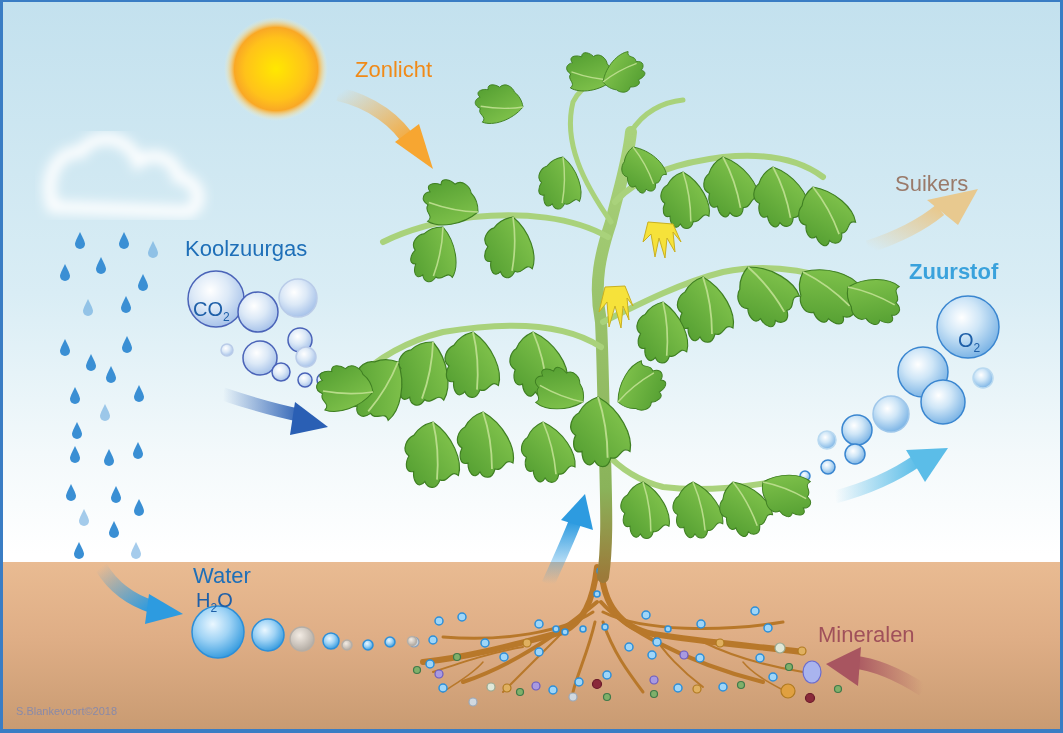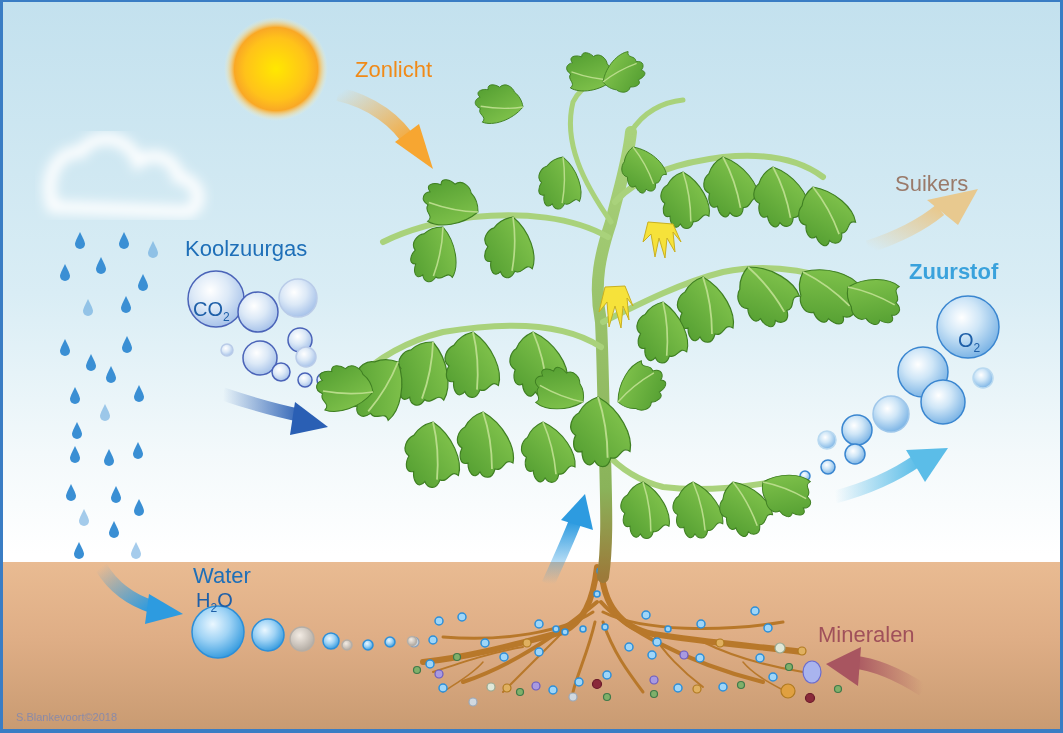--- a/index.html
+++ b/index.html
@@ -16,21 +16,21 @@
     background: linear-gradient(to bottom, #e9bb92 0%, #dfae86 45%, #c99b72 100%);
   }
   svg.layer { position: absolute; left: 0; top: 0; }
   .label { position: absolute; font-size: 22px; white-space: nowrap; }
   .lbl-zonlicht { left: 352px; top: 55px; color: #f08a18; }
   .lbl-koolzuurgas { left: 182px; top: 234px; color: #1e6fb8; }
   .lbl-water { left: 190px; top: 561px; color: #1e6fb8; }
   .lbl-suikers { left: 892px; top: 154px; color: #9a7a6a; margin-top: 15px; }
   .lbl-zuurstof { left: 906px; top: 257px; color: #3aa2dc; font-weight: bold; }
   .lbl-mineralen { left: 815px; top: 620px; color: #a0505a; }
-  .credit { position: absolute; left: 13px; bottom: 6px; font-size: 11px; color: #8a8aa8; }
+  .credit { position: absolute; left: 13px; bottom: 12px; font-size: 11px; color: #8a8aa8; }
   .formula { position: absolute; font-size: 20px; color: #1e5fa8; white-space: nowrap; }
   .formula sub { font-size: 12px; }
 </style>
 </head>
 <body>
 
 <div id="stage">
   <div id="soil"></div>
 
   <svg class="layer" width="1063" height="733" viewBox="0 0 1063 733">

